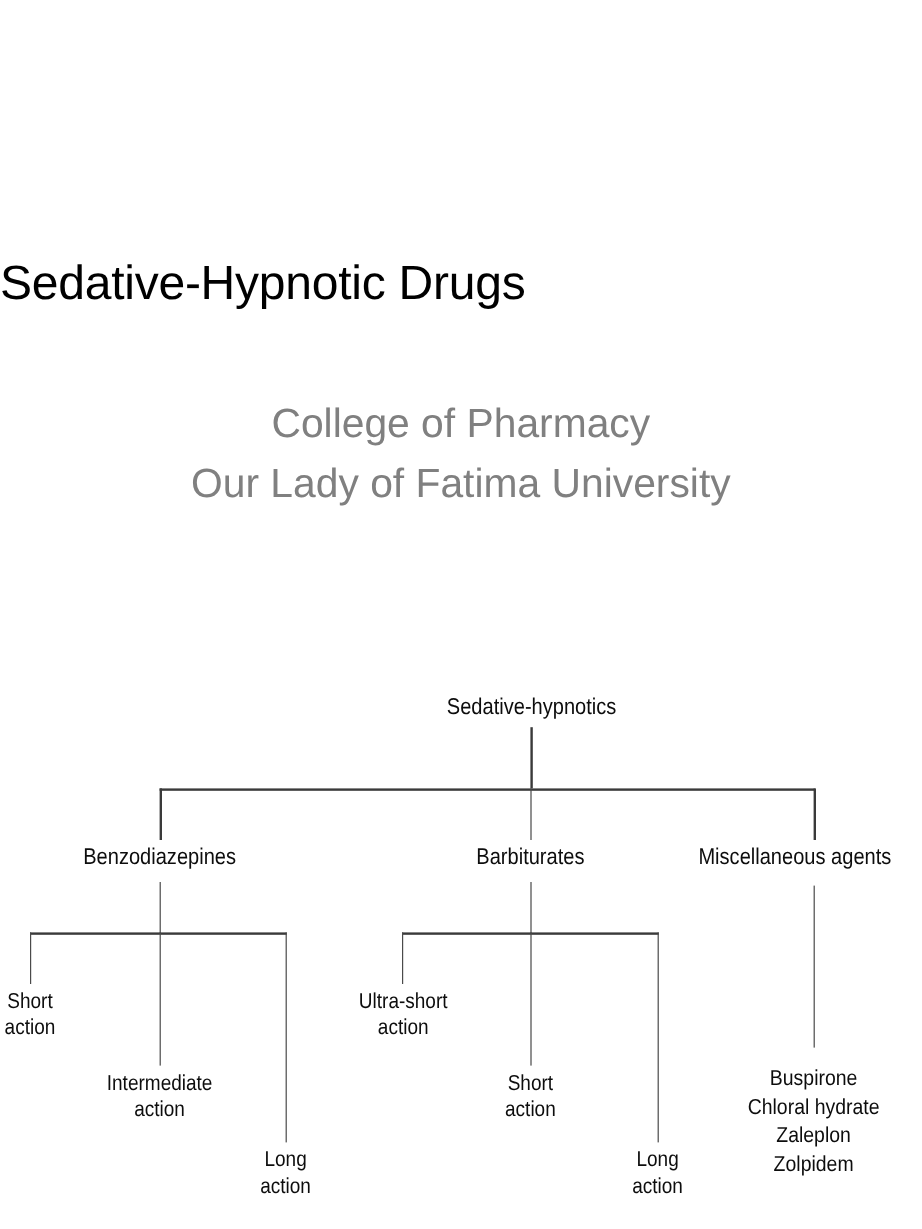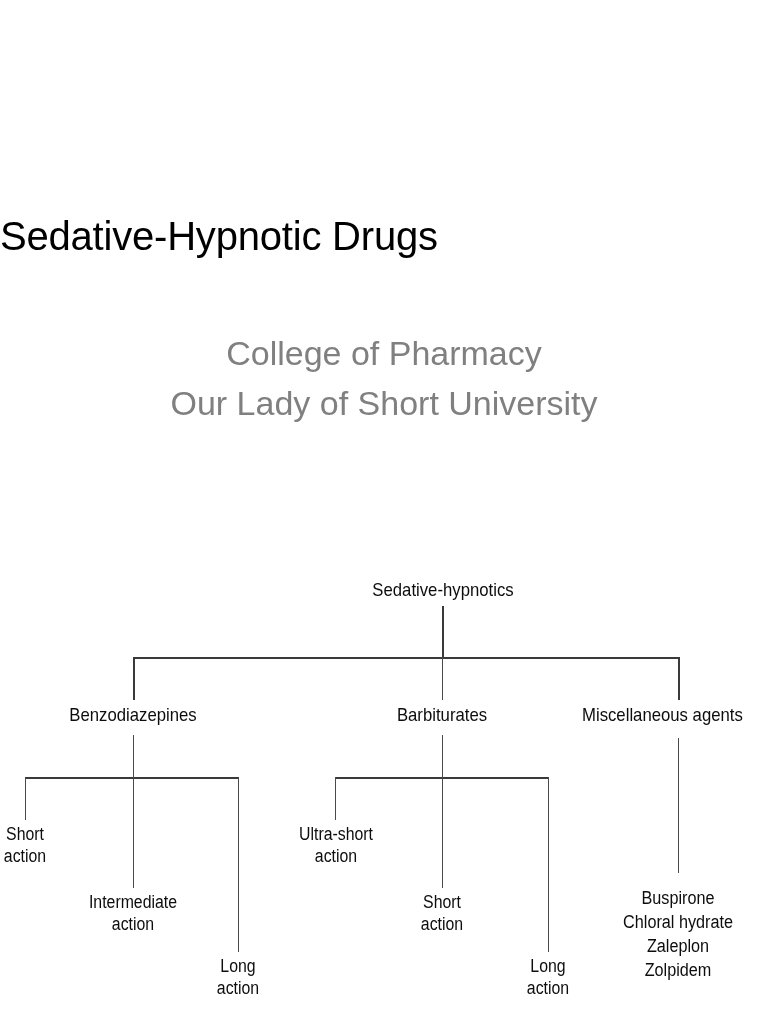--- a/index.html
+++ b/index.html
@@ -101,21 +101,21 @@
     background: #4a4a4a;
   }
 </style>
 </head>
 <body>
 
 <div class="slide-title">Sedative-Hypnotic Drugs</div>
 
 <div class="slide-subtitle subtitle-1">College of Pharmacy</div>
 
-<div class="slide-subtitle subtitle-2">Our Lady of Short University</div>
+<div class="slide-subtitle subtitle-2">Our Lady of Fatima University</div>
 
 <div id="diagram">
 
   <div class="node-label centered" style="left: 343px; top: 18px; width: 200px;">Sedative-hypnotics</div>
 
   <div class="v-line" style="left: 442px; top: 46px; height: 51px;"></div>
 
   <div class="h-line" style="left: 133px; top: 97px; width: 546px;"></div>
 
   <div class="v-line" style="left: 133px; top: 97px; height: 43px;"></div>

